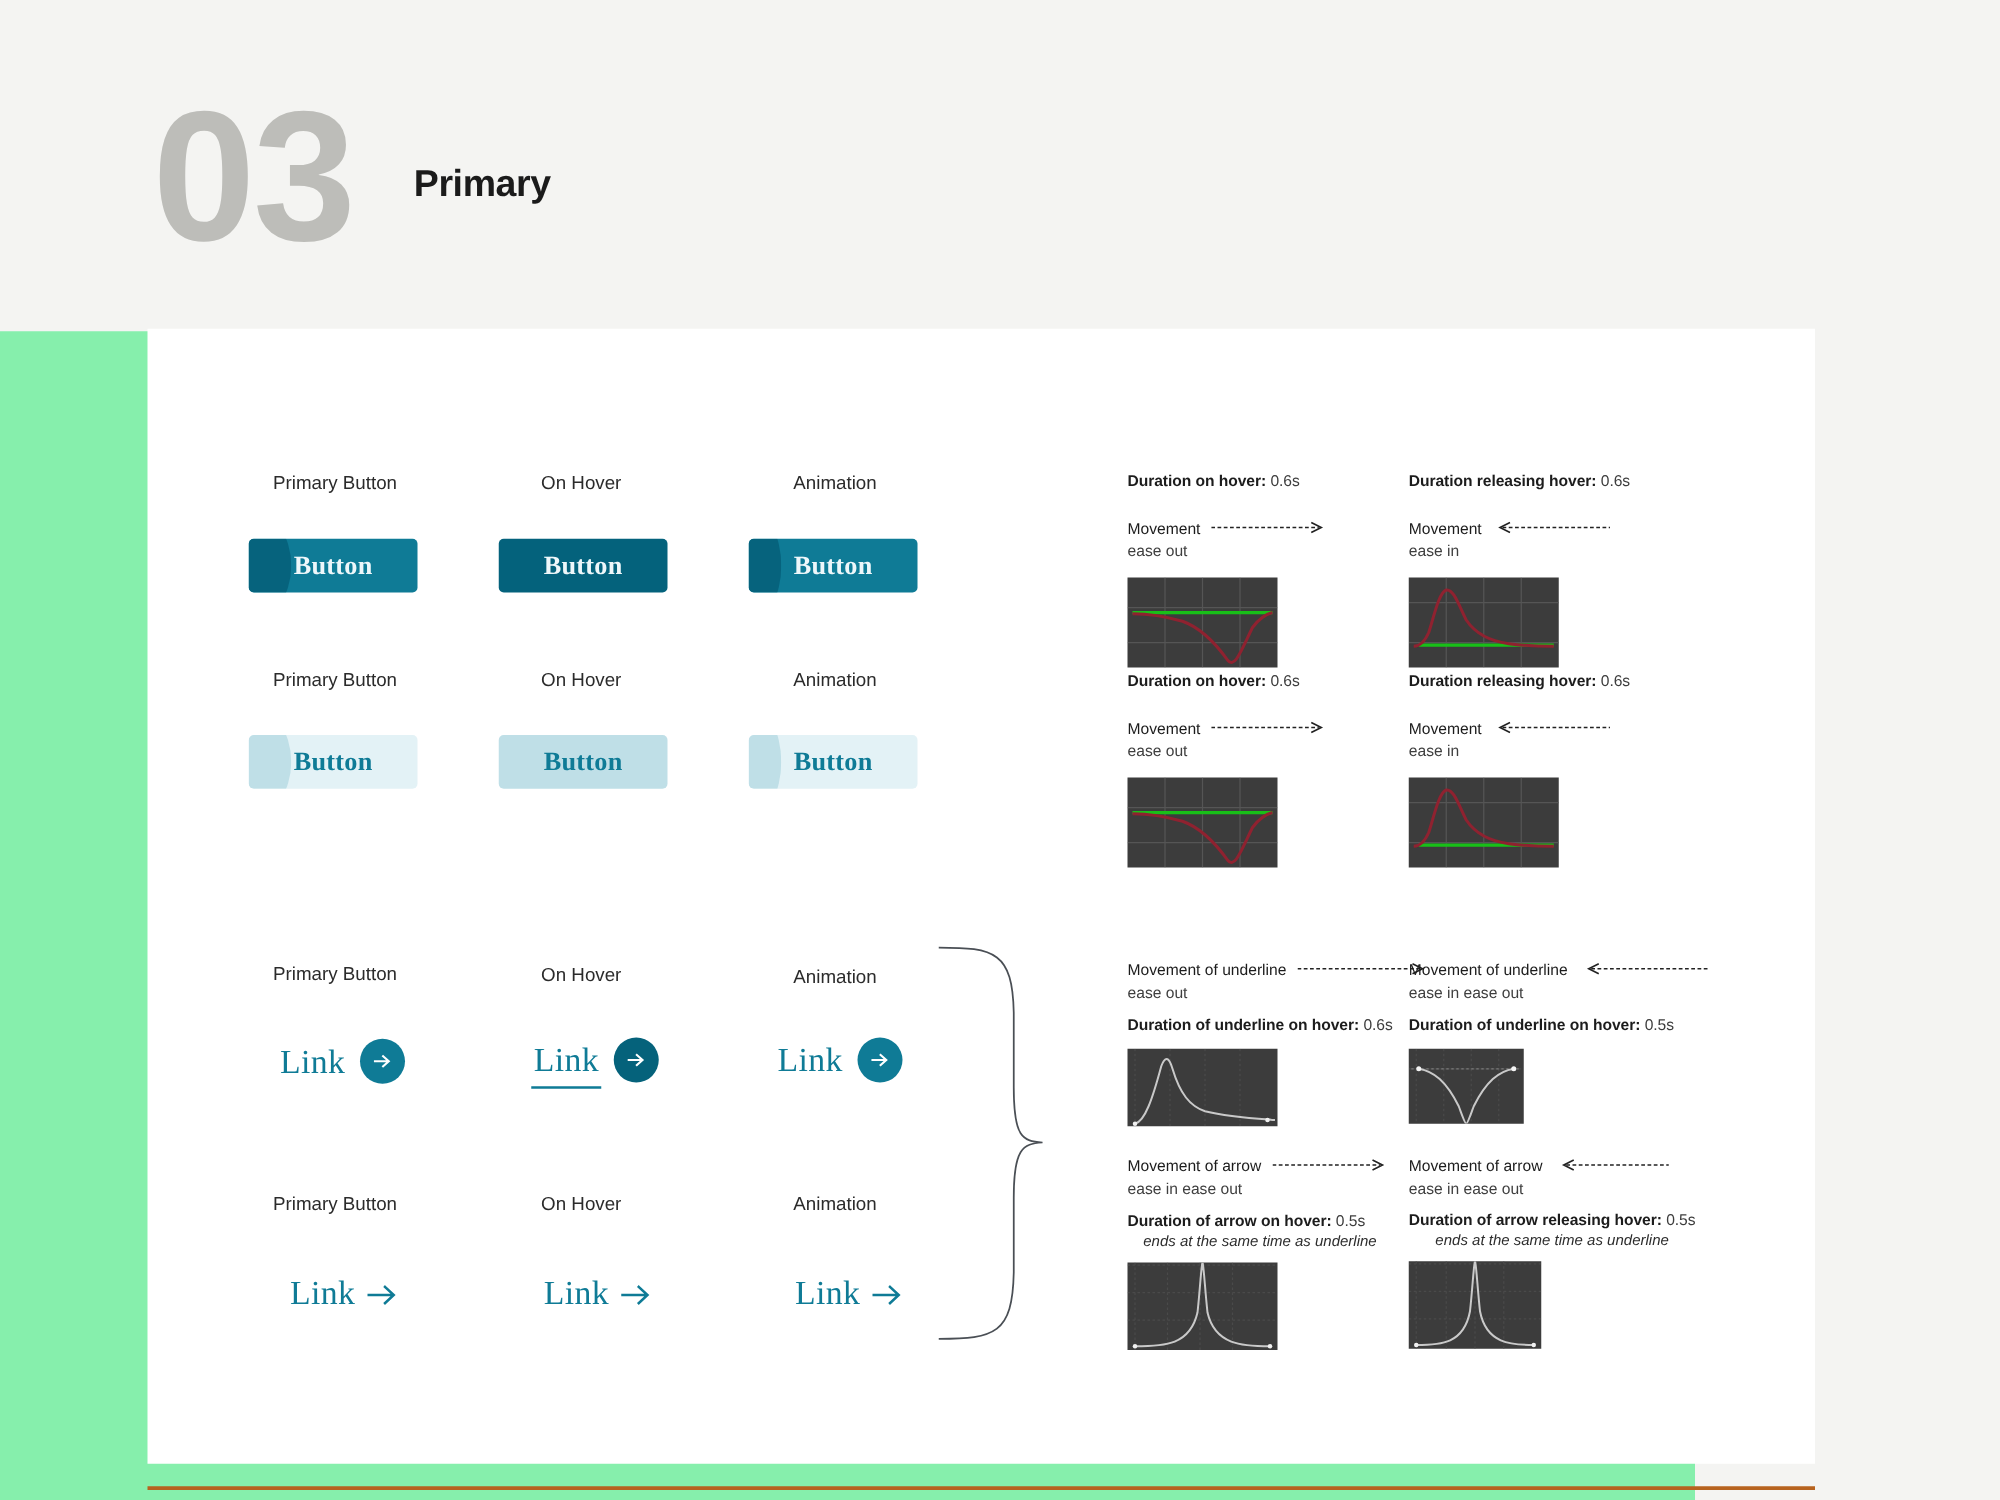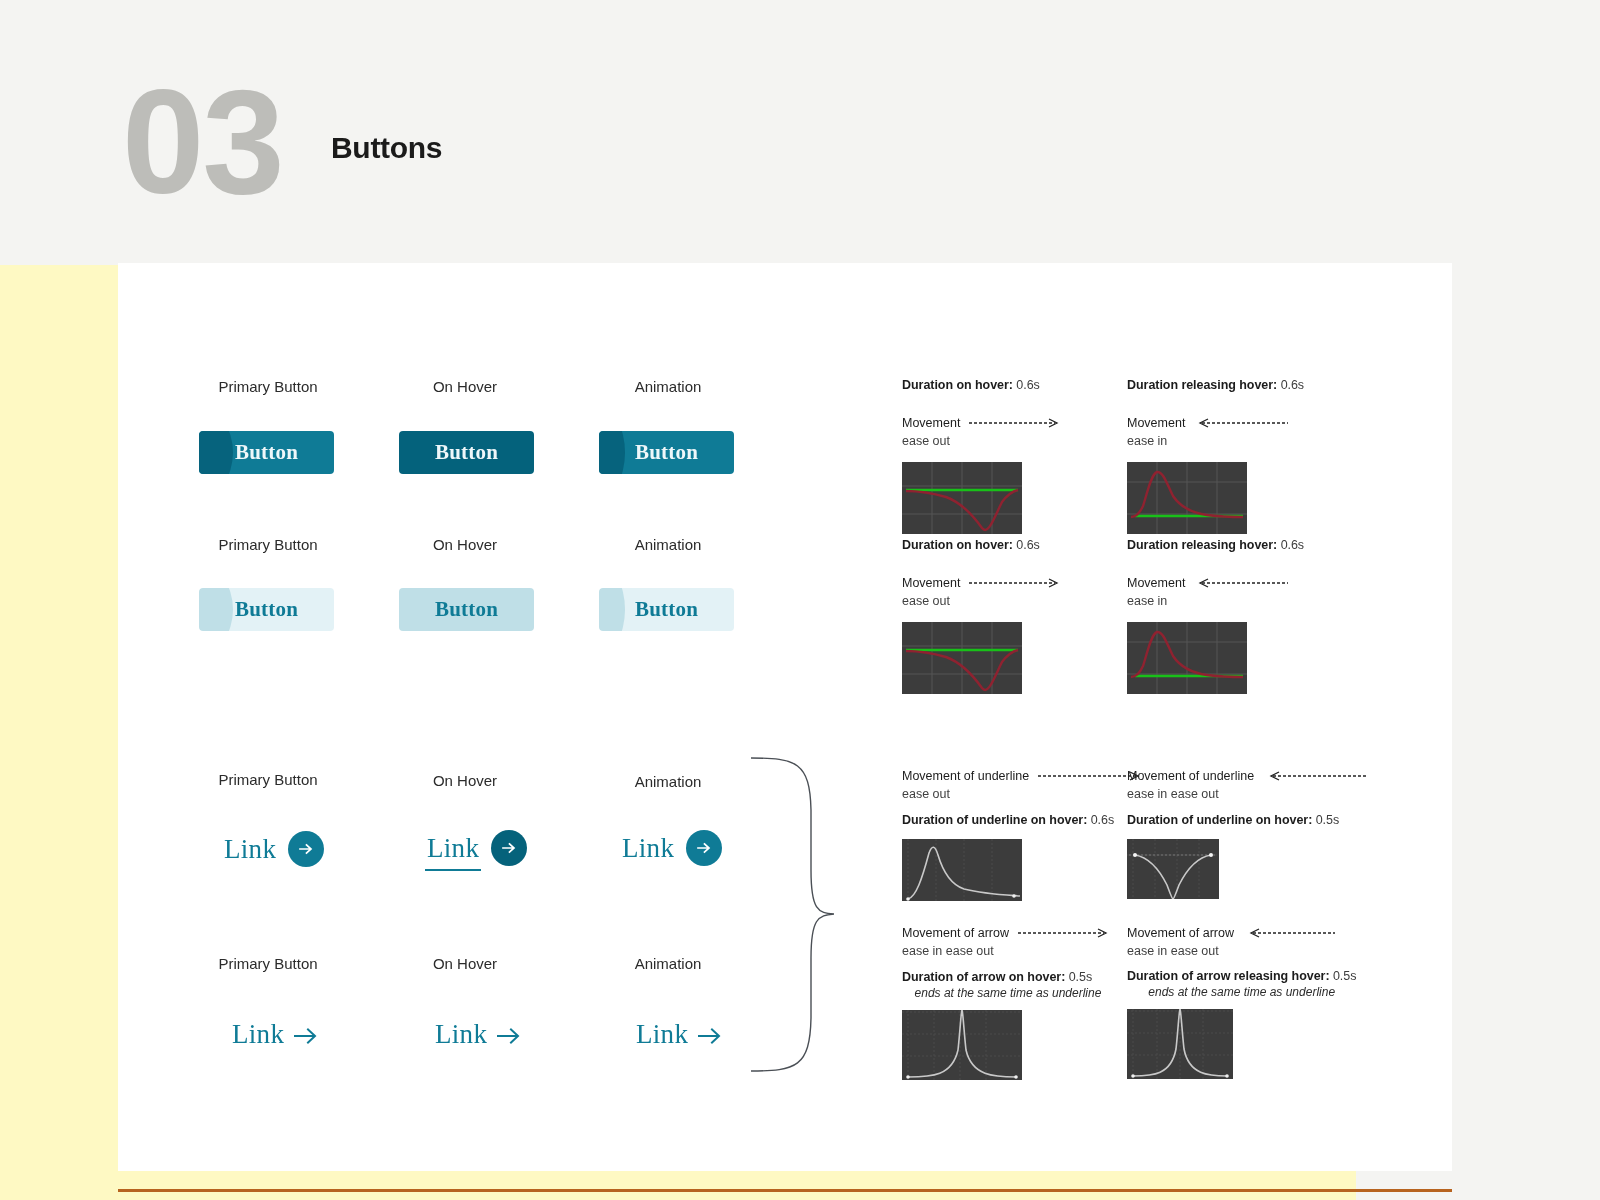--- a/index.html
+++ b/index.html
@@ -2,21 +2,21 @@
 <html><head>
 <meta charset="utf-8">
 <style>
   * { box-sizing: border-box; margin: 0; padding: 0; }
   html, body {
     width: 1600px; height: 1200px;
     background: #f4f4f2;
     font-family: "Liberation Sans", sans-serif;
     overflow: hidden;
   }
-  .page { position: relative; width: 1356px; height: 1200px; background: #fef9c3; }
+  .page { position: relative; width: 1356px; height: 1200px; background: #86efac; }
 
   
   .header { position: absolute; left: 0; top: 0; width: 1600px; height: 265px; background: #f4f4f2; }
   .sec-num {
     position: absolute; left: 122px; top: 68px;
     font-size: 148px; font-weight: 700; letter-spacing: -2px;
     color: #bdbdb9; line-height: 1; font-family: "Liberation Sans", sans-serif;
   }
   .sec-title {
     position: absolute; left: 331px; top: 131px;
@@ -119,21 +119,21 @@
   
   .brace { position: absolute; }
 </style>
 </head>
 <body>
 
 <div class="page">
 
   <div class="header">
     <div class="sec-num">03</div>
-    <div class="sec-title">Buttons</div>
+    <div class="sec-title">Primary</div>
   </div>
 
   <div class="canvas"></div>
   <div class="bottom-rule"></div>
 
   <div class="col-label" style="left:178px; top:378px;">Primary Button</div>
   <div class="col-label" style="left:375px; top:378px;">On Hover</div>
   <div class="col-label" style="left:578px; top:378px;">Animation</div>
 
   <div class="btn btn-dark" style="left:199px; top:431px;">

